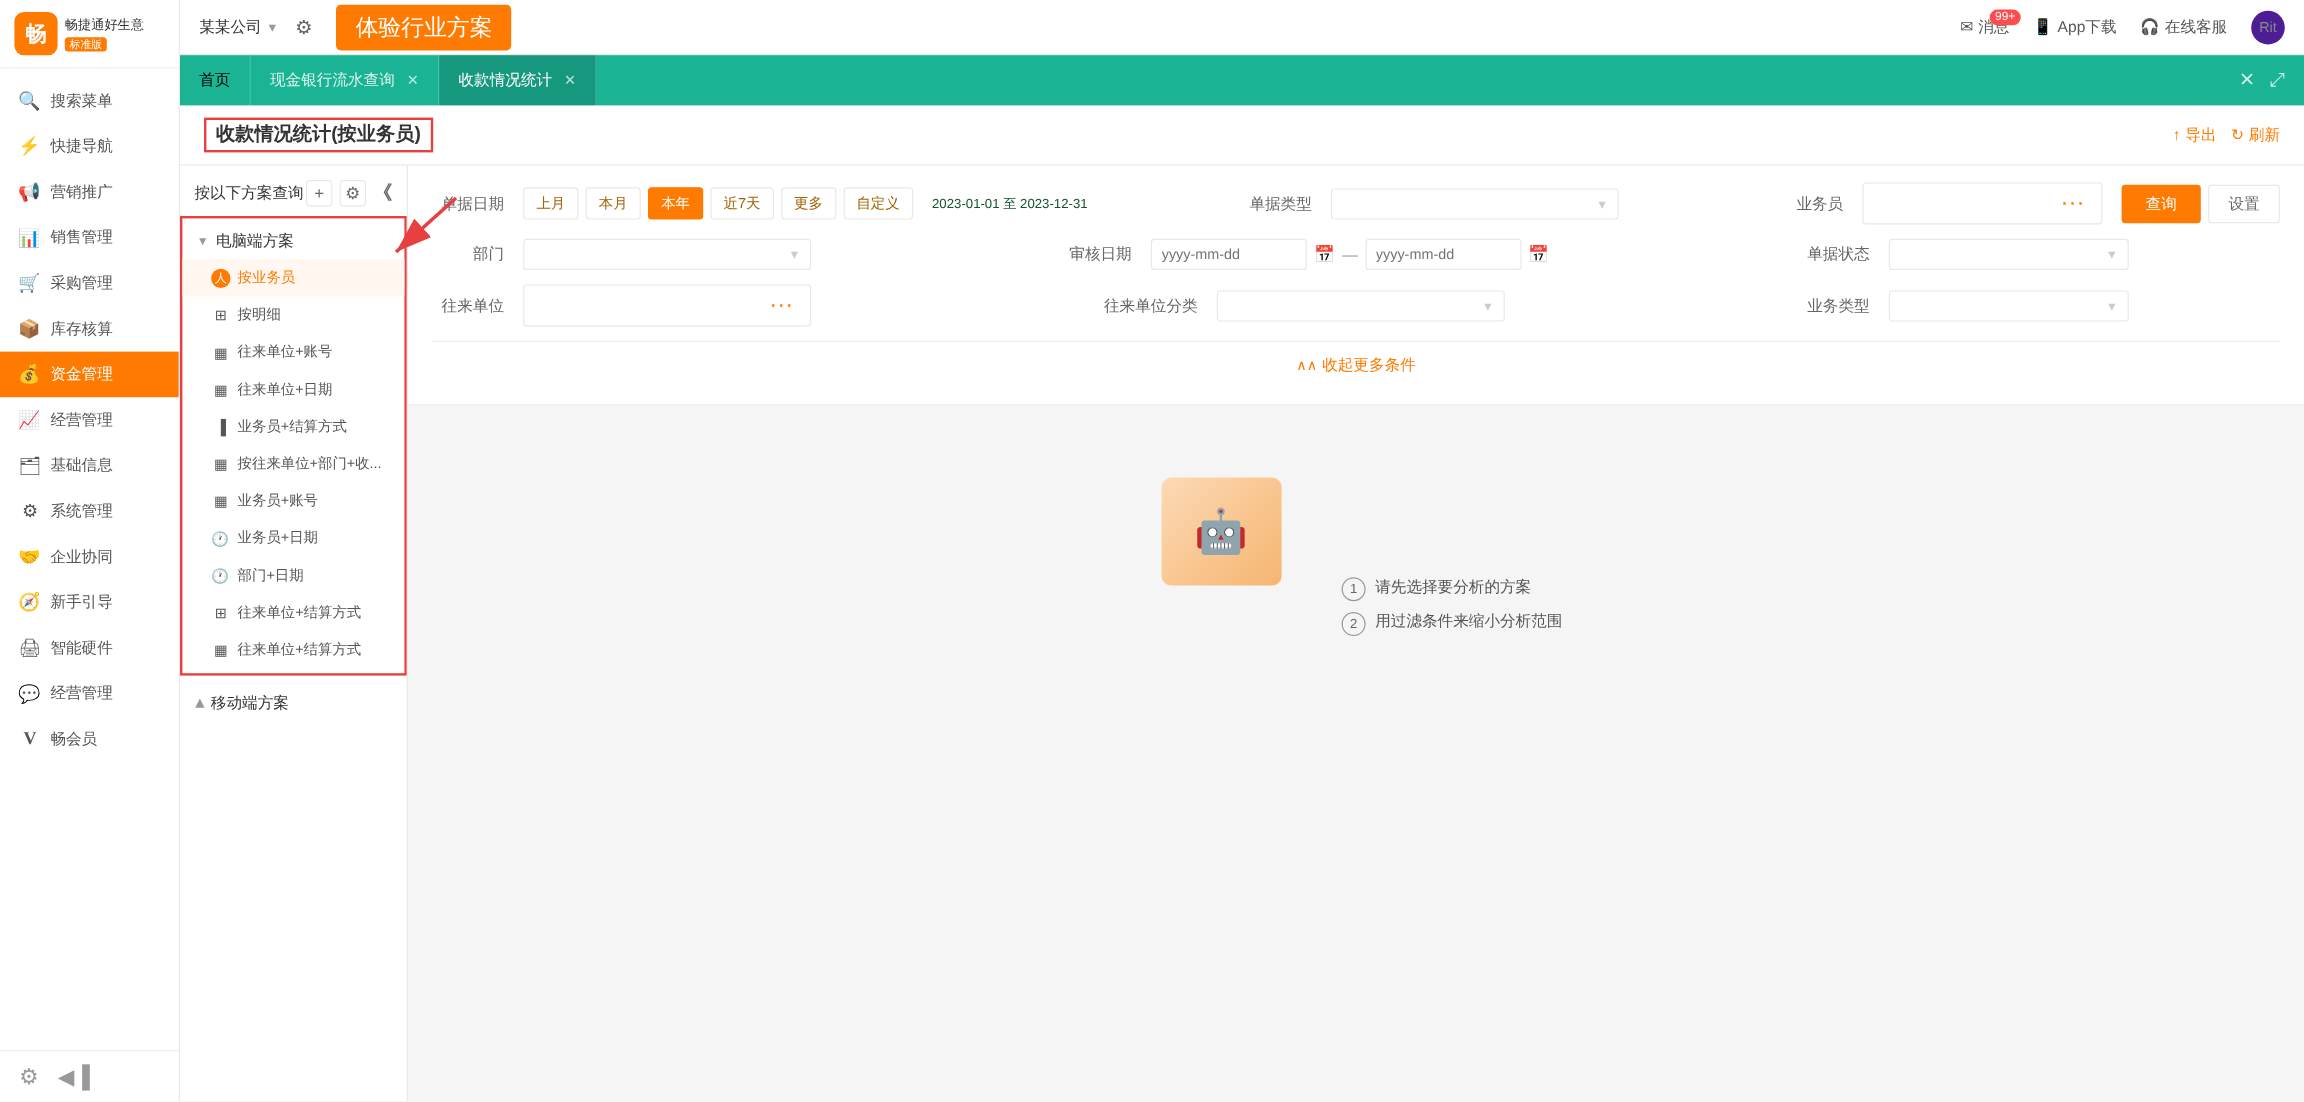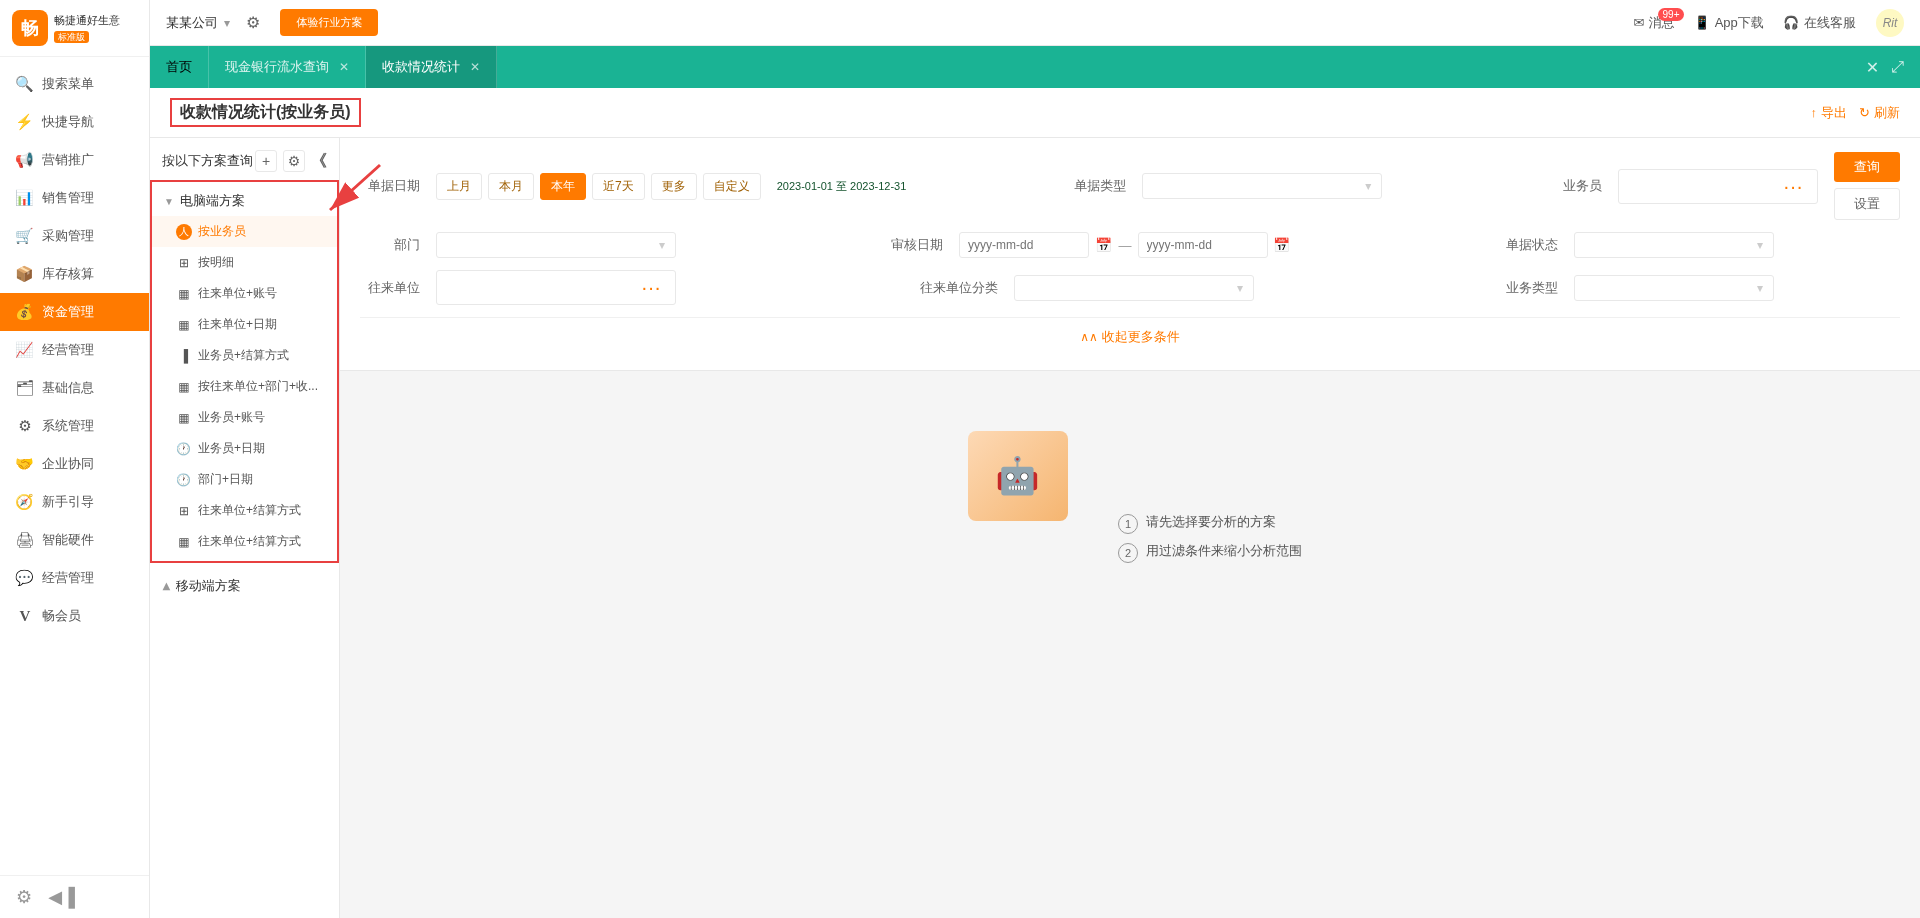--- a/index.html
+++ b/index.html
@@ -19,28 +19,28 @@
 
     
     .main { flex: 1; display: flex; flex-direction: column; overflow: hidden; }
 
     
     .top-header { height: 46px; background: #fff; border-bottom: 1px solid #e8e8e8; display: flex; align-items: center; padding: 0 16px; gap: 12px; }
     .header-user { display: flex; align-items: center; gap: 6px; }
     .header-user-name { font-size: 13px; color: #333; }
     .header-chevron { color: #999; font-size: 12px; }
     .header-gear { font-size: 16px; color: #666; cursor: pointer; margin-left: 4px; }
-    .header-trial-btn { background: #ff7a00; color: white; border: none; padding: 6px 16px; border-radius: 4px; font-size: 11px; cursor: pointer; margin-left: 8px; }
+    .header-trial-btn { background: #ff7a00; color: white; border: none; padding: 6px 16px; border-radius: 4px; font-size: 19px; cursor: pointer; margin-left: 8px; }
     .header-spacer { flex: 1; }
     .header-right { display: flex; align-items: center; gap: 20px; }
     .header-msg { display: flex; align-items: center; gap: 4px; color: #555; font-size: 13px; cursor: pointer; position: relative; }
     .badge { background: #ff4d4f; color: white; font-size: 10px; padding: 1px 5px; border-radius: 10px; position: absolute; top: -6px; right: -10px; }
     .header-app { display: flex; align-items: center; gap: 4px; color: #555; font-size: 13px; cursor: pointer; }
     .header-service { display: flex; align-items: center; gap: 4px; color: #555; font-size: 13px; cursor: pointer; }
-    .header-avatar { width: 28px; height: 28px; border-radius: 50%; background: #fef9c3; overflow: hidden; display: flex; align-items: center; justify-content: center; font-size: 12px; color: #888; font-style: italic; }
+    .header-avatar { width: 28px; height: 28px; border-radius: 50%; background: #4c1d95; overflow: hidden; display: flex; align-items: center; justify-content: center; font-size: 12px; color: #888; }
 
     
     .tabs-bar { height: 42px; background: #1ab394; display: flex; align-items: center; padding: 0 0 0 0; }
     .tab { display: flex; align-items: center; gap: 6px; padding: 0 16px; height: 42px; color: rgba(255,255,255,0.85); font-size: 13px; cursor: pointer; border-right: 1px solid rgba(255,255,255,0.2); }
     .tab.home { color: #000000; font-weight: 500; }
     .tab.active { background: rgba(0,0,0,0.15); color: white; }
     .tab-close { font-size: 12px; color: rgba(255,255,255,0.7); margin-left: 4px; }
     .tabs-spacer { flex: 1; }
     .tab-window-btns { display: flex; align-items: center; gap: 12px; padding: 0 16px; color: rgba(255,255,255,0.8); font-size: 16px; }
     .page-header { background: #fff; padding: 10px 20px; border-bottom: 1px solid #e8e8e8; display: flex; align-items: center; justify-content: space-between; }
@@ -93,21 +93,21 @@
 
     
     .empty-area { flex: 1; display: flex; flex-direction: column; align-items: center; justify-content: flex-start; padding-top: 60px; background: #f5f5f5; }
     .empty-illustration { width: 120px; height: 120px; position: relative; margin-bottom: 20px; }
     .empty-box { width: 100px; height: 90px; background: linear-gradient(135deg, #fdd9b5 0%, #f5b570 100%); border-radius: 8px; position: relative; margin: 0 auto; display: flex; align-items: center; justify-content: center; }
     .empty-face { font-size: 36px; }
     .empty-steps { text-align: left; }
     .empty-step { display: flex; align-items: flex-start; gap: 8px; margin-bottom: 8px; color: #555; font-size: 13px; }
     .step-num { width: 20px; height: 20px; border-radius: 50%; border: 1px solid #999; display: flex; align-items: center; justify-content: center; font-size: 11px; color: #666; flex-shrink: 0; margin-top: 1px; }
 
-    .filter-actions { display: flex; flex-direction: column; gap: 6px; margin-left: auto; }
+    .filter-actions { display: flex; flex-direction: row; gap: 6px; margin-left: auto; }
   </style>
 </head>
 <body>
 
 <div class="sidebar">
   <div class="sidebar-logo">
     <div class="logo-icon">畅</div>
     <div>
       <div style="font-size:11px;color:#333;font-weight:500;">畅捷通好生意</div>
       <span class="logo-badge">标准版</span>

